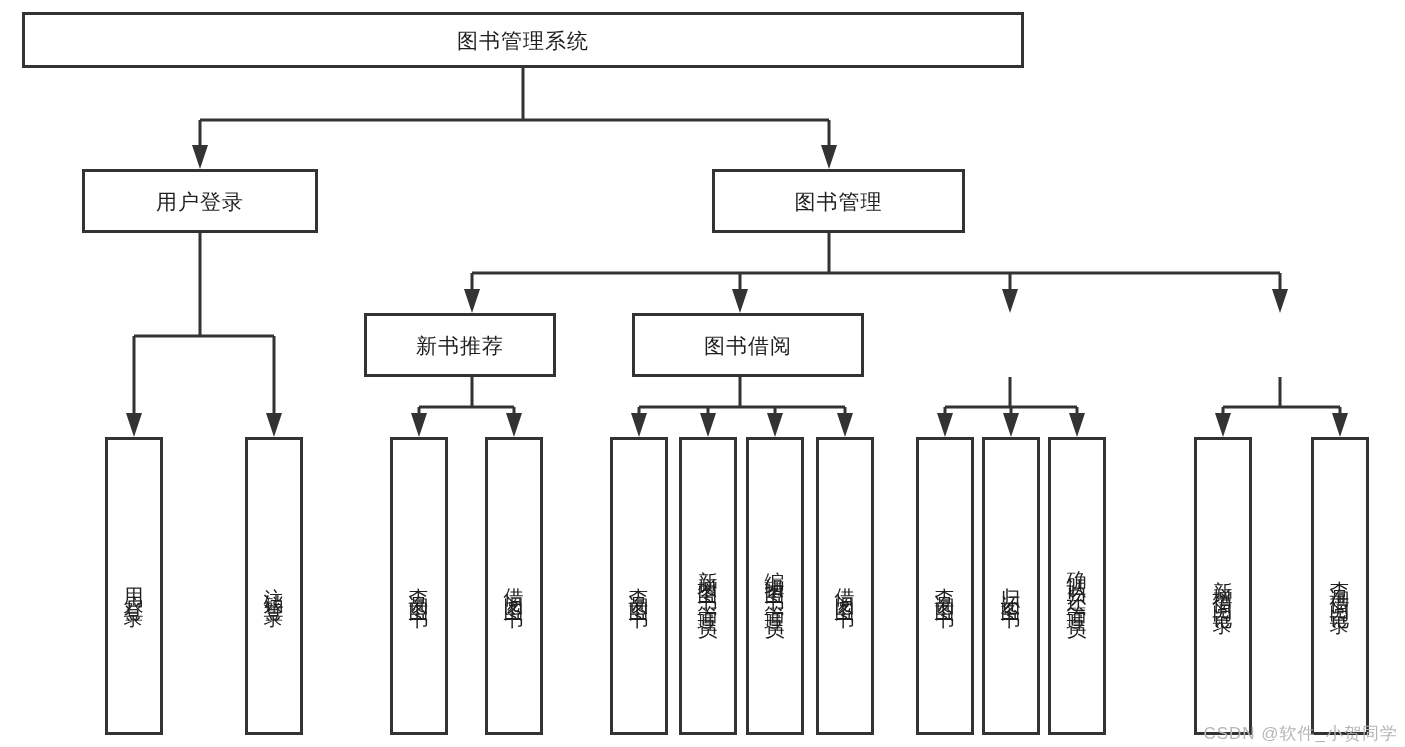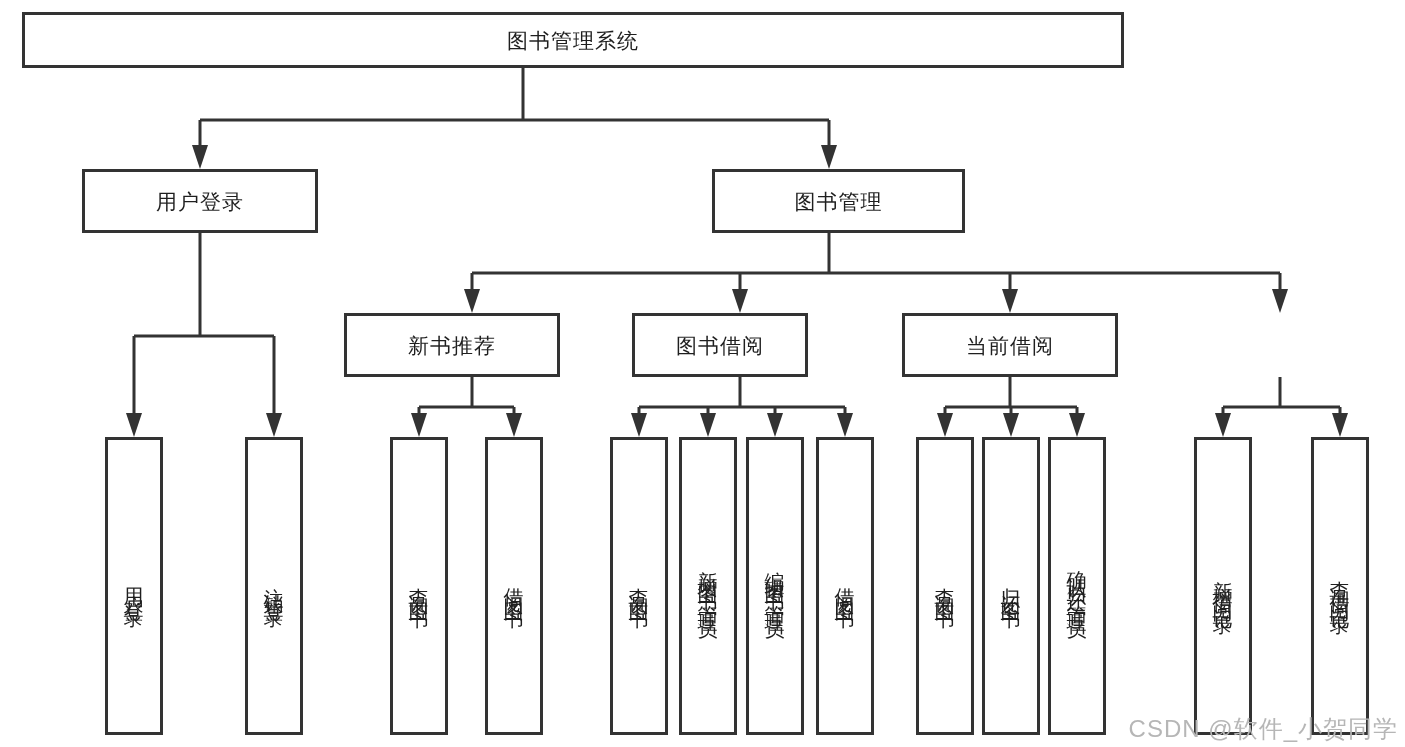--- a/index.html
+++ b/index.html
@@ -56,21 +56,21 @@
     text-orientation: mixed;
     font-size: 20px;
     letter-spacing: 7px;
     line-height: 1;
     white-space: nowrap;
   }
   .watermark {
     position: absolute;
     right: 7px;
     bottom: 2px;
-    font-size: 24px;
+    font-size: 17px;
     letter-spacing: 1px;
     color: var(--watermark-color);
     z-index: 5;
     white-space: nowrap;
   }
 </style>
 </head>
 <body>
 
 <div class="canvas">
@@ -104,39 +104,36 @@
     <path d="M1010,377 V407 M945,407 H1077 M945,407 V418 M1011,407 V418 M1077,407 V418"></path>
     <polygon points="937,413 953,413 945,437"></polygon>
     <polygon points="1003,413 1019,413 1011,437"></polygon>
     <polygon points="1069,413 1085,413 1077,437"></polygon>
 
     <path d="M1280,377 V407 M1223,407 H1340 M1223,407 V418 M1340,407 V418"></path>
     <polygon points="1215,413 1231,413 1223,437"></polygon>
     <polygon points="1332,413 1348,413 1340,437"></polygon>
   </svg>
 
-  <div class="box" style="left:22px;top:12px;width:1102px;height:56px">
+  <div class="box" style="left:22px;top:12px;width:1002px;height:56px">
     <span class="htext">图书管理系统</span>
   </div>
 
   <div class="box" style="left:82px;top:169px;width:236px;height:64px">
     <span class="htext">用户登录</span>
   </div>
   <div class="box" style="left:712px;top:169px;width:253px;height:64px">
     <span class="htext">图书管理</span>
   </div>
 
-  <div class="box" style="left:344px;top:313px;width:216px;height:64px">
+  <div class="box" style="left:364px;top:313px;width:192px;height:64px">
     <span class="htext">新书推荐</span>
   </div>
-  <div class="box" style="left:632px;top:313px;width:176px;height:64px">
+  <div class="box" style="left:632px;top:313px;width:232px;height:64px">
     <span class="htext">图书借阅</span>
-  </div>
-  <div class="box" style="left:902px;top:313px;width:216px;height:64px">
-    <span class="htext">当前借阅</span>
   </div>
 
   <div class="box" style="left:105px;top:437px;width:58px;height:298px">
     <span class="vtext">用户登录</span>
   </div>
   <div class="box" style="left:245px;top:437px;width:58px;height:298px">
     <span class="vtext">注销登录</span>
   </div>
 
   <div class="box" style="left:390px;top:437px;width:58px;height:298px">

